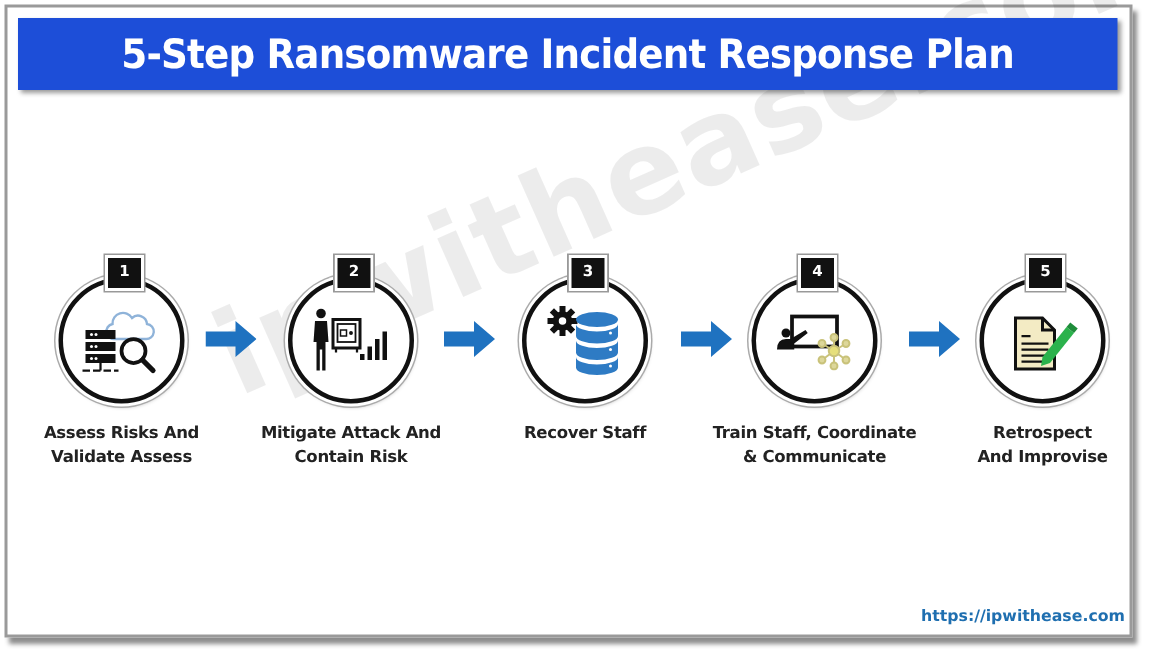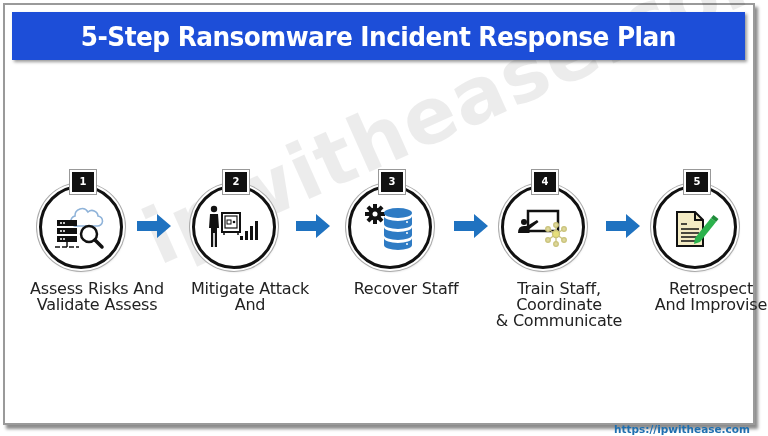--- a/index.html
+++ b/index.html
@@ -31,28 +31,28 @@
     border:3px solid #111; box-sizing:border-box; background:#fff;
     box-shadow: 0 0 0 2px #fff, 0 0 0 3px #aaa, 1px 2px 3px rgba(0,0,0,0.35);
   }
   .badge {
     position:absolute; left:64px; top:4px; width:22px; height:20px; background:#111;
     border:2px solid #fff; box-shadow:0 0 0 1px #999;
     color:#fff; font-size:10px; font-weight:bold; line-height:20px; text-align:center; z-index:2;
   }
   .icon { position:absolute; left:50%; top:50%; transform:translate(-50%,-50%); }
   .label {
-    position:absolute; top:115px; left:16px; width:150px;
-    font-size:16px; font-weight:normal; color:#222; line-height:16px; letter-spacing:-0.2px;
+    position:absolute; top:115px; left:0; width:150px;
+    font-size:11px; font-weight:bold; color:#222; line-height:16px; letter-spacing:-0.2px;
   }
   .label span { display:block; }
   .arrow { position:absolute; top:214px; width:34px; height:24px; }
   .url {
     position:absolute; right:18px; top:405px;
-    font-size:10.5px; font-weight:bold; color:#1f6fb0;margin-top:18px;
+    font-size:10.5px; font-weight:bold; color:#1f6fb0;
   }
 </style>
 </head>
 <body>
 
 <div class="frame"></div>
 
 <div class="watermark">ipwithease.com</div>
 
 <div class="title-bar">
@@ -98,20 +98,21 @@
       <line x1="17" y1="27" x2="17" y2="30" stroke="#111" stroke-width="1.5"></line>
       <line x1="31" y1="27" x2="31" y2="30" stroke="#111" stroke-width="1.5"></line>
       <rect x="33" y="31" width="3" height="4" fill="#111"></rect>
       <rect x="38" y="26" width="3" height="9" fill="#111"></rect>
       <rect x="43" y="21" width="3" height="14" fill="#111"></rect>
       <rect x="48" y="16" width="3" height="19" fill="#111"></rect>
     </svg>
   </div>
   <div class="label">
     <span>Mitigate Attack And</span>
+    <span>Contain Risk</span>
   </div>
 </div>
 
 <div class="step" style="left:390px;">
   <div class="badge">3</div>
   <div class="circle">
     <svg class="icon" width="52" height="48" viewBox="0 0 52 48">
       <g transform="translate(11,11)">
         <circle r="6.5" fill="#111"></circle>
         <g fill="#111">

